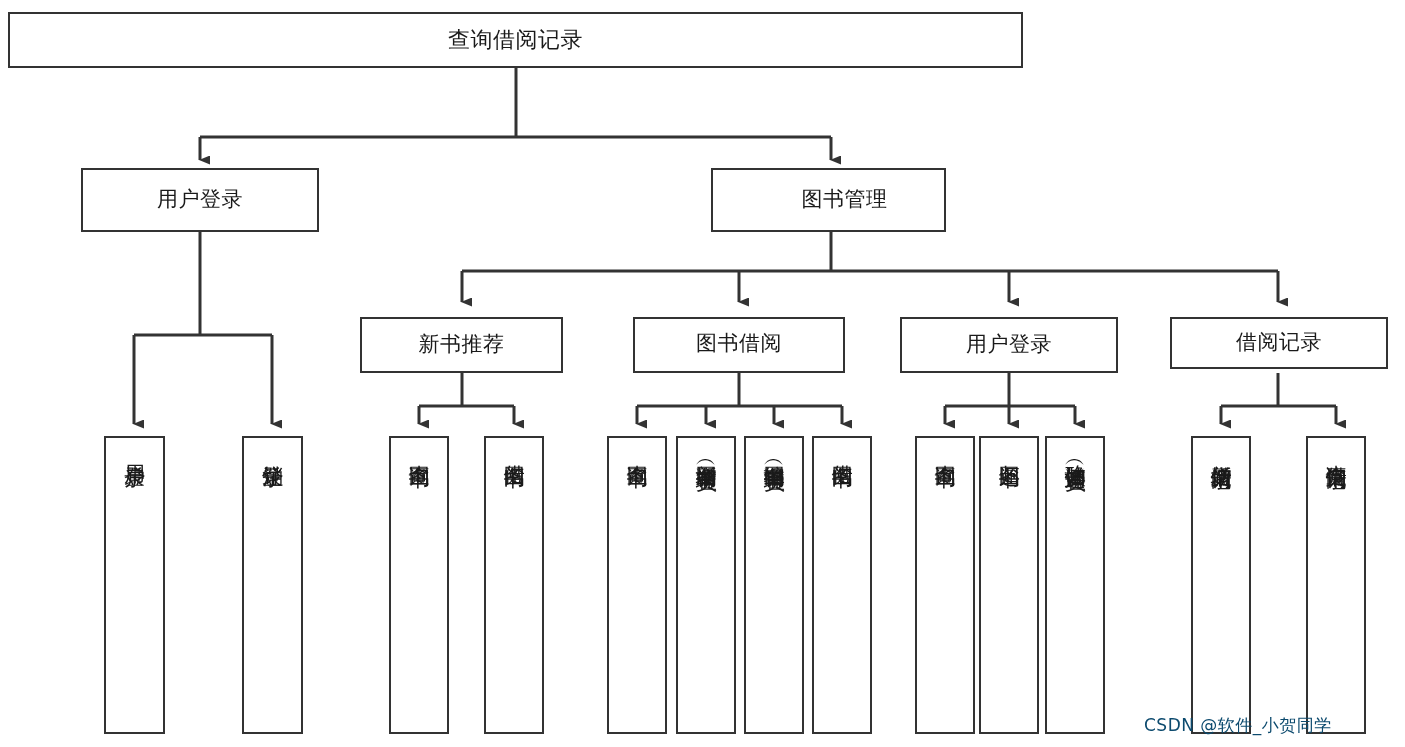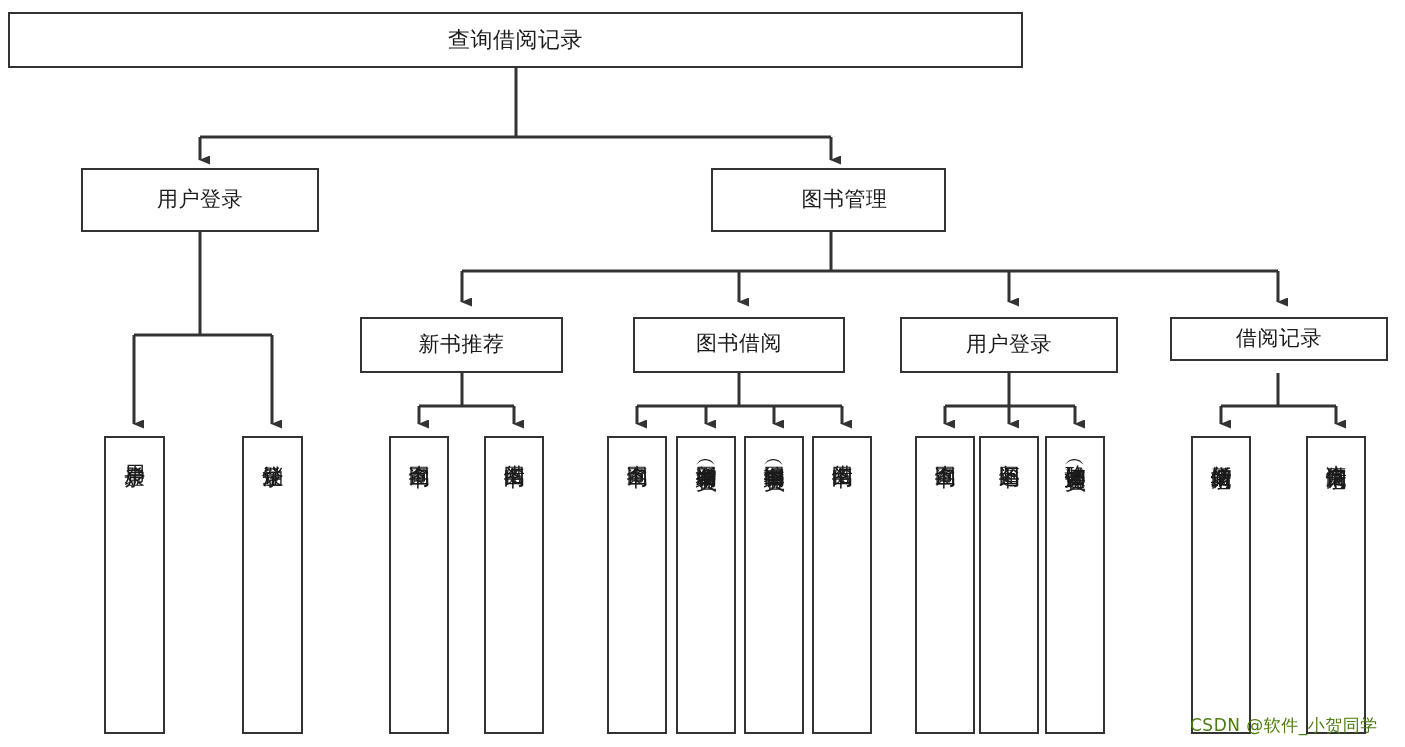--- a/index.html
+++ b/index.html
@@ -56,24 +56,24 @@
     writing-mode: vertical-rl;
     text-orientation: upright;
     font-size: 21px;
     line-height: 1.08;
     letter-spacing: 1px;
     height: auto;
     max-height: 282px;
   }
   .watermark {
     position: absolute;
-    left: 1190px;
+    left: 1144px;
     top: 714px;
     font-size: 17px;
-    color: #4d7c0f;
+    color: #0c4a6e;
     white-space: nowrap;
     letter-spacing: 0.5px;
   }
 </style>
 </head>
 <body>
 
 <div id="canvas">
 
   <svg class="edges" viewBox="0 0 1405 747">
@@ -139,21 +139,21 @@
 
   <div class="node horiz" style="left:360px; top:317px; width:203px; height:56px;">
     <span class="lbl">新书推荐</span>
   </div>
   <div class="node horiz" style="left:633px; top:317px; width:212px; height:56px;font-family:Liberation Mono, monospace;">
     <span class="lbl">图书借阅</span>
   </div>
   <div class="node horiz" style="left:900px; top:317px; width:218px; height:56px;">
     <span class="lbl">用户登录</span>
   </div>
-  <div class="node horiz" style="left:1170px; top:317px; width:218px; height:44px;">
+  <div class="node horiz" style="left:1170px; top:317px; width:218px; height:52px;">
     <span class="lbl">借阅记录</span>
   </div>
 
   <div class="node leaf" style="left:104px; top:436px; width:61px; height:298px;">
     <span class="lbl">用户登录</span>
   </div>
   <div class="node leaf" style="left:242px; top:436px; width:61px; height:298px;">
     <span class="lbl">注销登录</span>
   </div>
 

